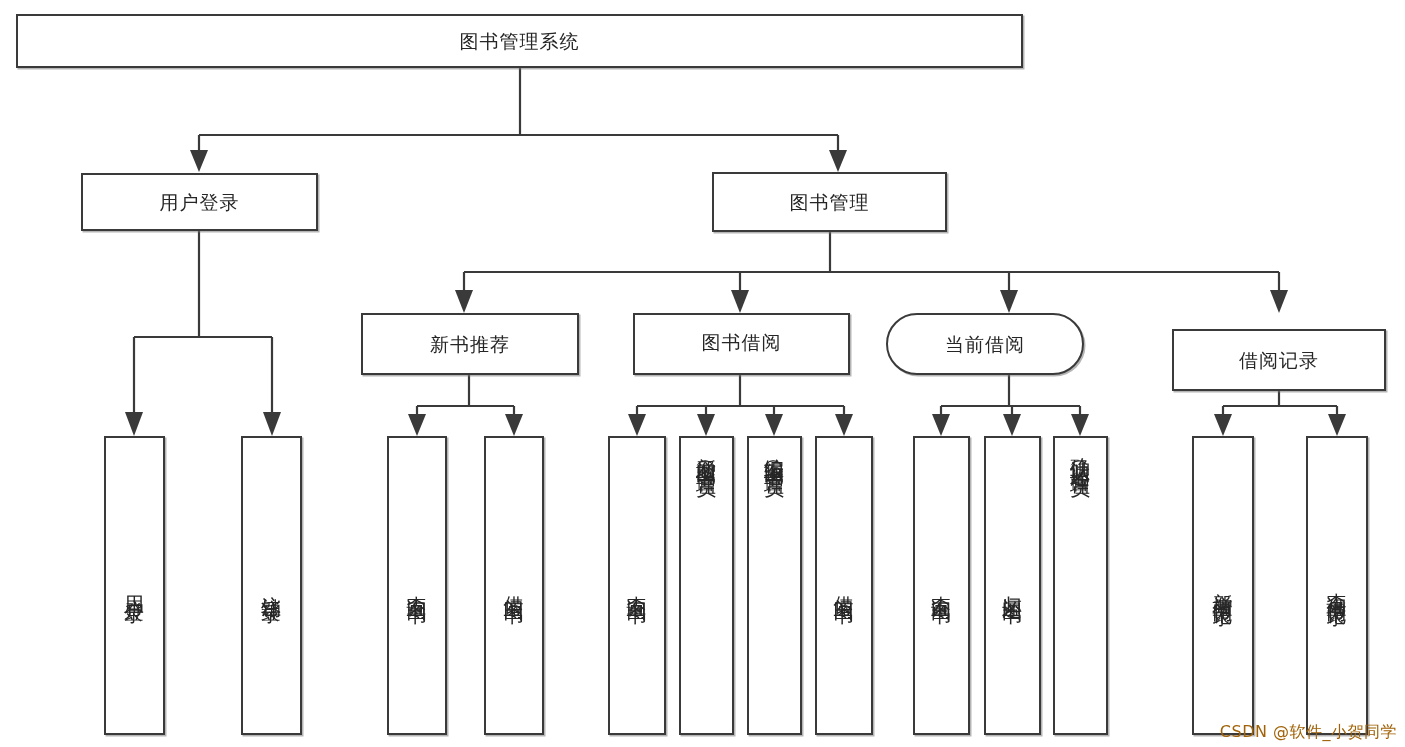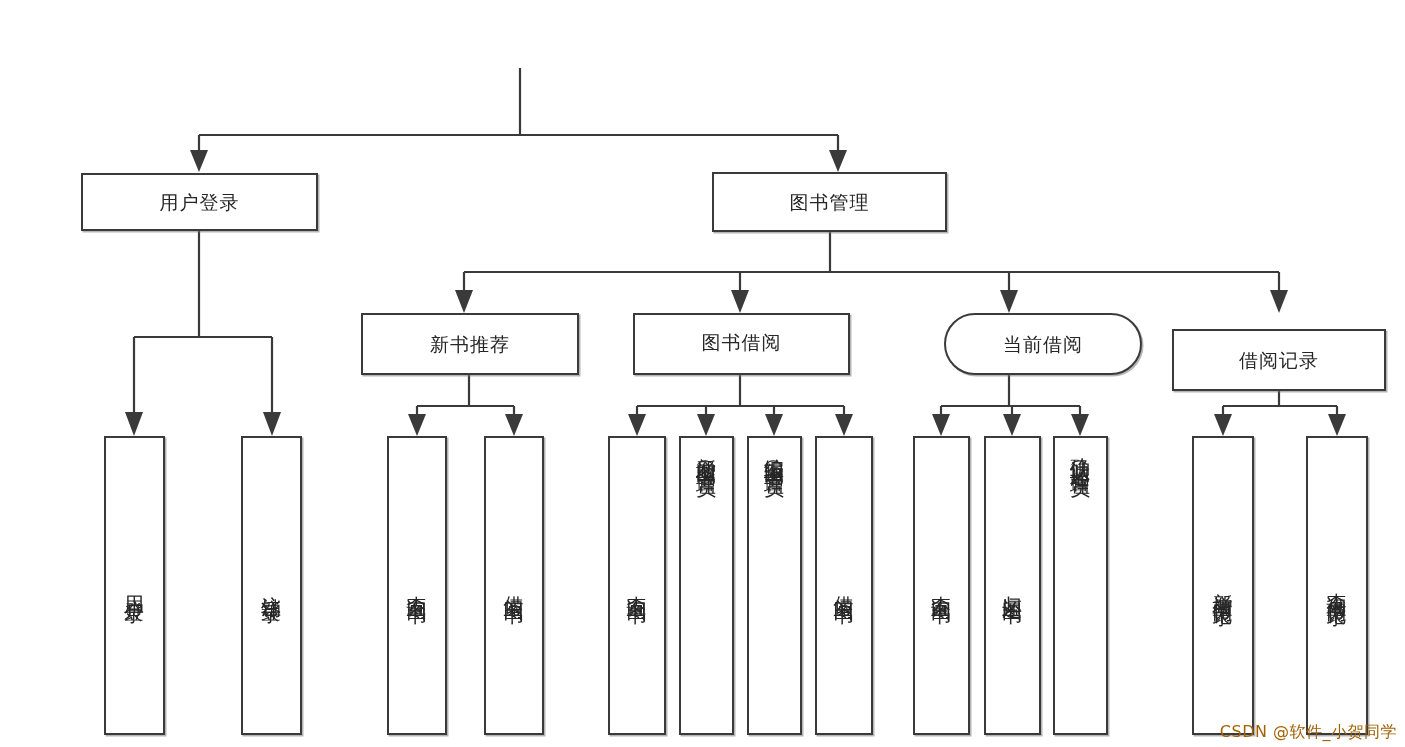--- a/index.html
+++ b/index.html
@@ -148,37 +148,40 @@
     <polygon points="1071,414 1089,414 1080,436"></polygon>
 
     <path d="M 1279 375 L 1279 406"></path>
     <path d="M 1223 406 L 1337 406"></path>
     <path d="M 1223 406 L 1223 414"></path>
     <polygon points="1214,414 1232,414 1223,436"></polygon>
     <path d="M 1337 406 L 1337 414"></path>
     <polygon points="1328,414 1346,414 1337,436"></polygon>
   </svg>
 
+  <div class="node-box" id="root-node" style="left: 16px; top: 14px; width: 1007px; height: 54px;">
+    <span class="node-label-h">图书管理系统</span>
+  </div>
 
   <div id="level2-container">
       <div class="node-box" style="left: 81px; top: 173px; width: 237px; height: 58px;">
         <span class="node-label-h">用户登录</span>
       </div>
       <div class="node-box" style="left: 712px; top: 172px; width: 235px; height: 60px;">
         <span class="node-label-h">图书管理</span>
       </div>
     </div>
   <div id="level3-container">
       <div class="node-box" style="left: 361px; top: 313px; width: 218px; height: 62px;">
         <span class="node-label-h">新书推荐</span>
       </div>
       <div class="node-box" style="left: 633px; top: 313px; width: 217px; height: 62px; font-family: Liberation Mono, monospace;">
         <span class="node-label-h">图书借阅</span>
       </div>
-      <div class="node-box" style="left: 944px; top: 313px; width: 198px; height: 62px; border-radius: 31px;">
+      <div class="node-box" style="left: 886px; top: 313px; width: 198px; height: 62px; border-radius: 31px;">
         <span class="node-label-h">当前借阅</span>
       </div>
       <div class="node-box" style="left: 1172px; top: 313px; width: 214px; height: 62px; margin-top: 16px;">
         <span class="node-label-h">借阅记录</span>
       </div>
     </div>
   <div id="leaves-container">
       <div class="leaf-box mid" style="left: 104px; top: 436px; width: 61px; height: 299px;">
         <span class="node-label-v">用户登录</span>
       </div>

